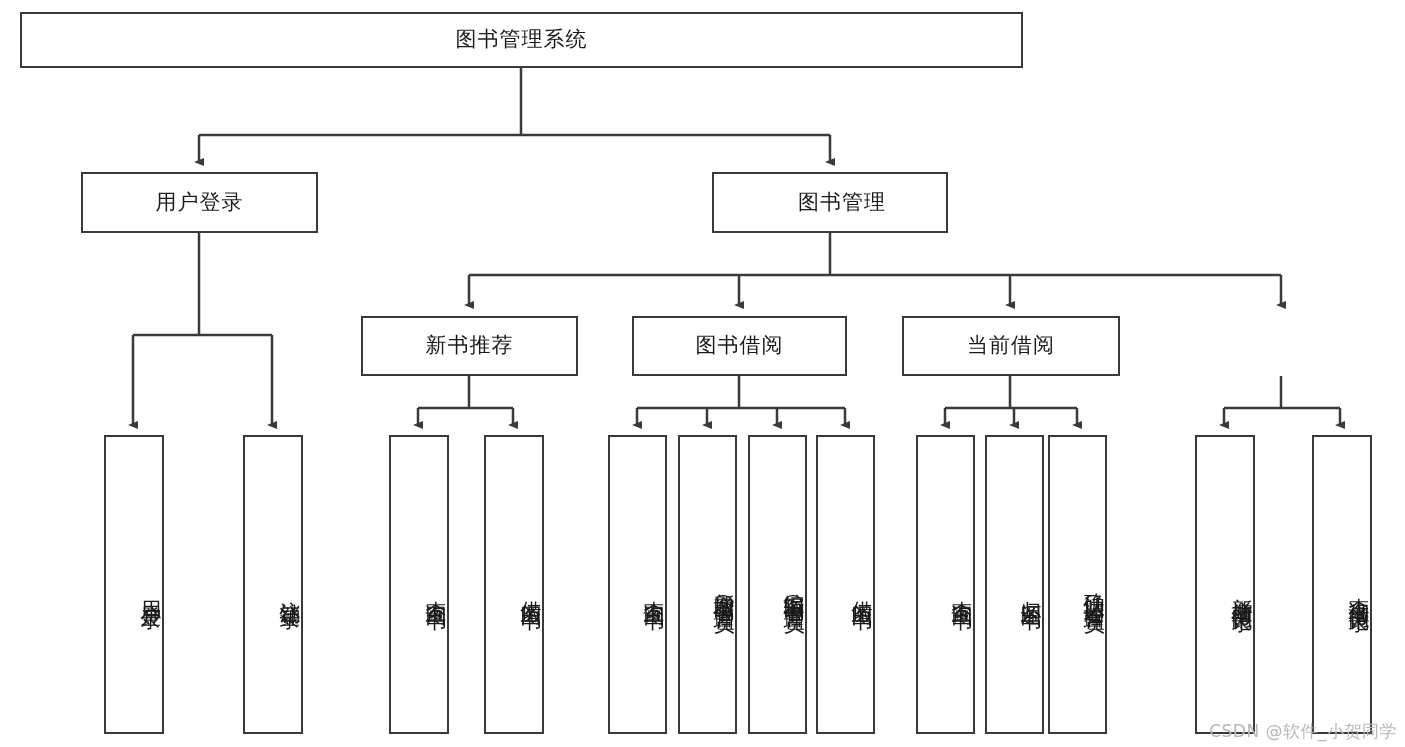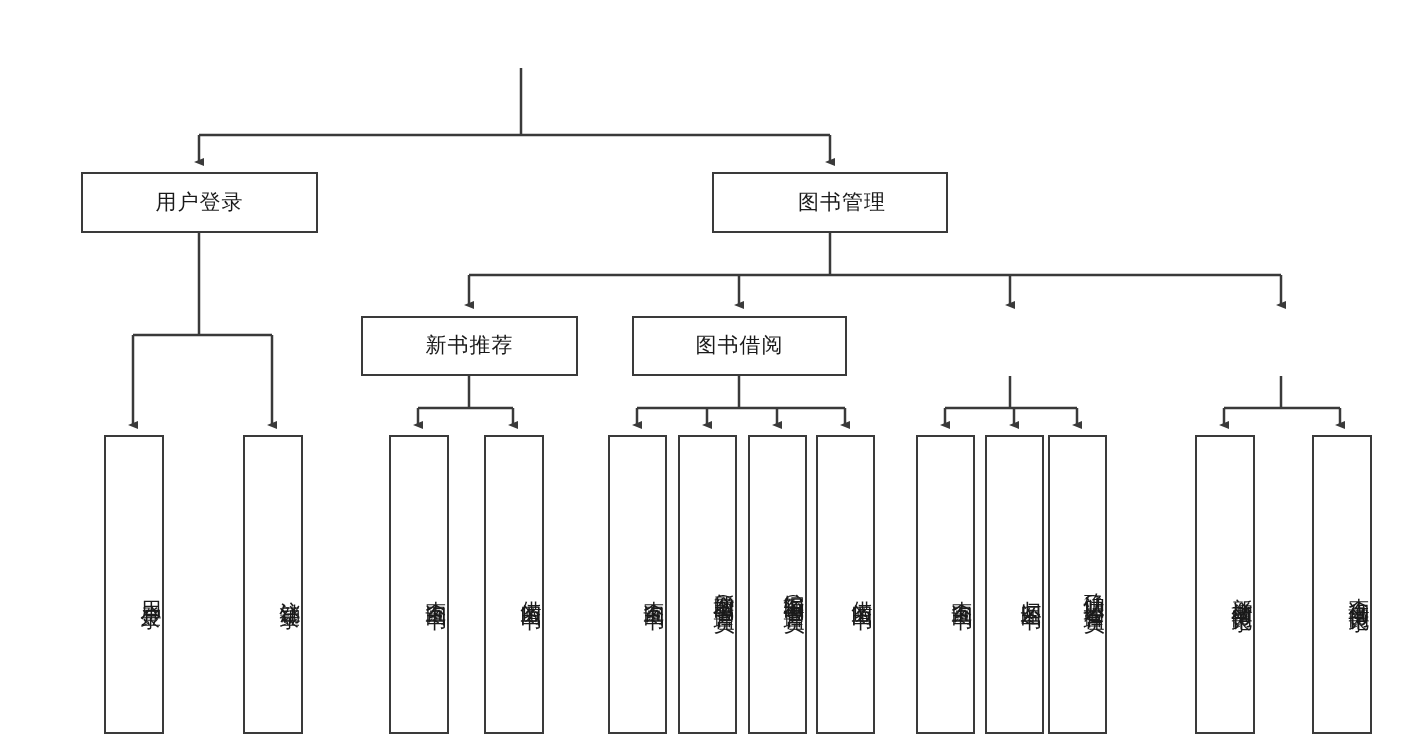--- a/index.html
+++ b/index.html
@@ -114,33 +114,39 @@
       <path d="M1014,408 L1014,425" marker-end="url(#arrow)"></path>
       <path d="M1077,408 L1077,425" marker-end="url(#arrow)"></path>
 
       <path d="M1281,376 L1281,408"></path>
       <path d="M1224,408 L1340,408"></path>
       <path d="M1224,408 L1224,425" marker-end="url(#arrow)"></path>
       <path d="M1340,408 L1340,425" marker-end="url(#arrow)"></path>
     </g>
   </svg>
 
+  <div class="node horiz" style="left:20px; top:12px; width:1003px; height:56px;">
+    <span>图书管理系统</span>
+  </div>
 
   <div class="node horiz" style="left:81px; top:172px; width:237px; height:61px;">
     <span>用户登录</span>
   </div>
   <div class="node horiz" style="left:712px; top:172px; width:236px; height:61px;padding-left:24px;">
     <span>图书管理</span>
   </div>
 
   <div class="node horiz" style="left:632px; top:316px; width:215px; height:60px;">
     <span>图书借阅</span>
   </div>
   <div class="node horiz" style="left:361px; top:316px; width:217px; height:60px;">
     <span>新书推荐</span>
+  </div>
+  <div class="node horiz" style="left:902px; top:316px; width:218px; height:60px;">
+    <span>当前借阅</span>
   </div>
 
   <div class="node vert" style="left:104px; top:435px; width:60px; height:299px;">
     <span class="vtext">用户登录</span>
   </div>
   <div class="node vert" style="left:243px; top:435px; width:60px; height:299px;">
     <span class="vtext">注销登录</span>
   </div>
 
   <div class="node vert" style="left:389px; top:435px; width:60px; height:299px;">
@@ -173,14 +179,15 @@
     <span class="vtext">确认归还（管理员）</span>
   </div>
 
   <div class="node vert" style="left:1195px; top:435px; width:60px; height:299px;">
     <span class="vtext">新增借阅记录</span>
   </div>
   <div class="node vert" style="left:1312px; top:435px; width:60px; height:299px;">
     <span class="vtext">查询借阅记录</span>
   </div>
 
+  <div class="watermark">CSDN @软件_小贺同学</div>
 
 </div>
 
 </body></html>

